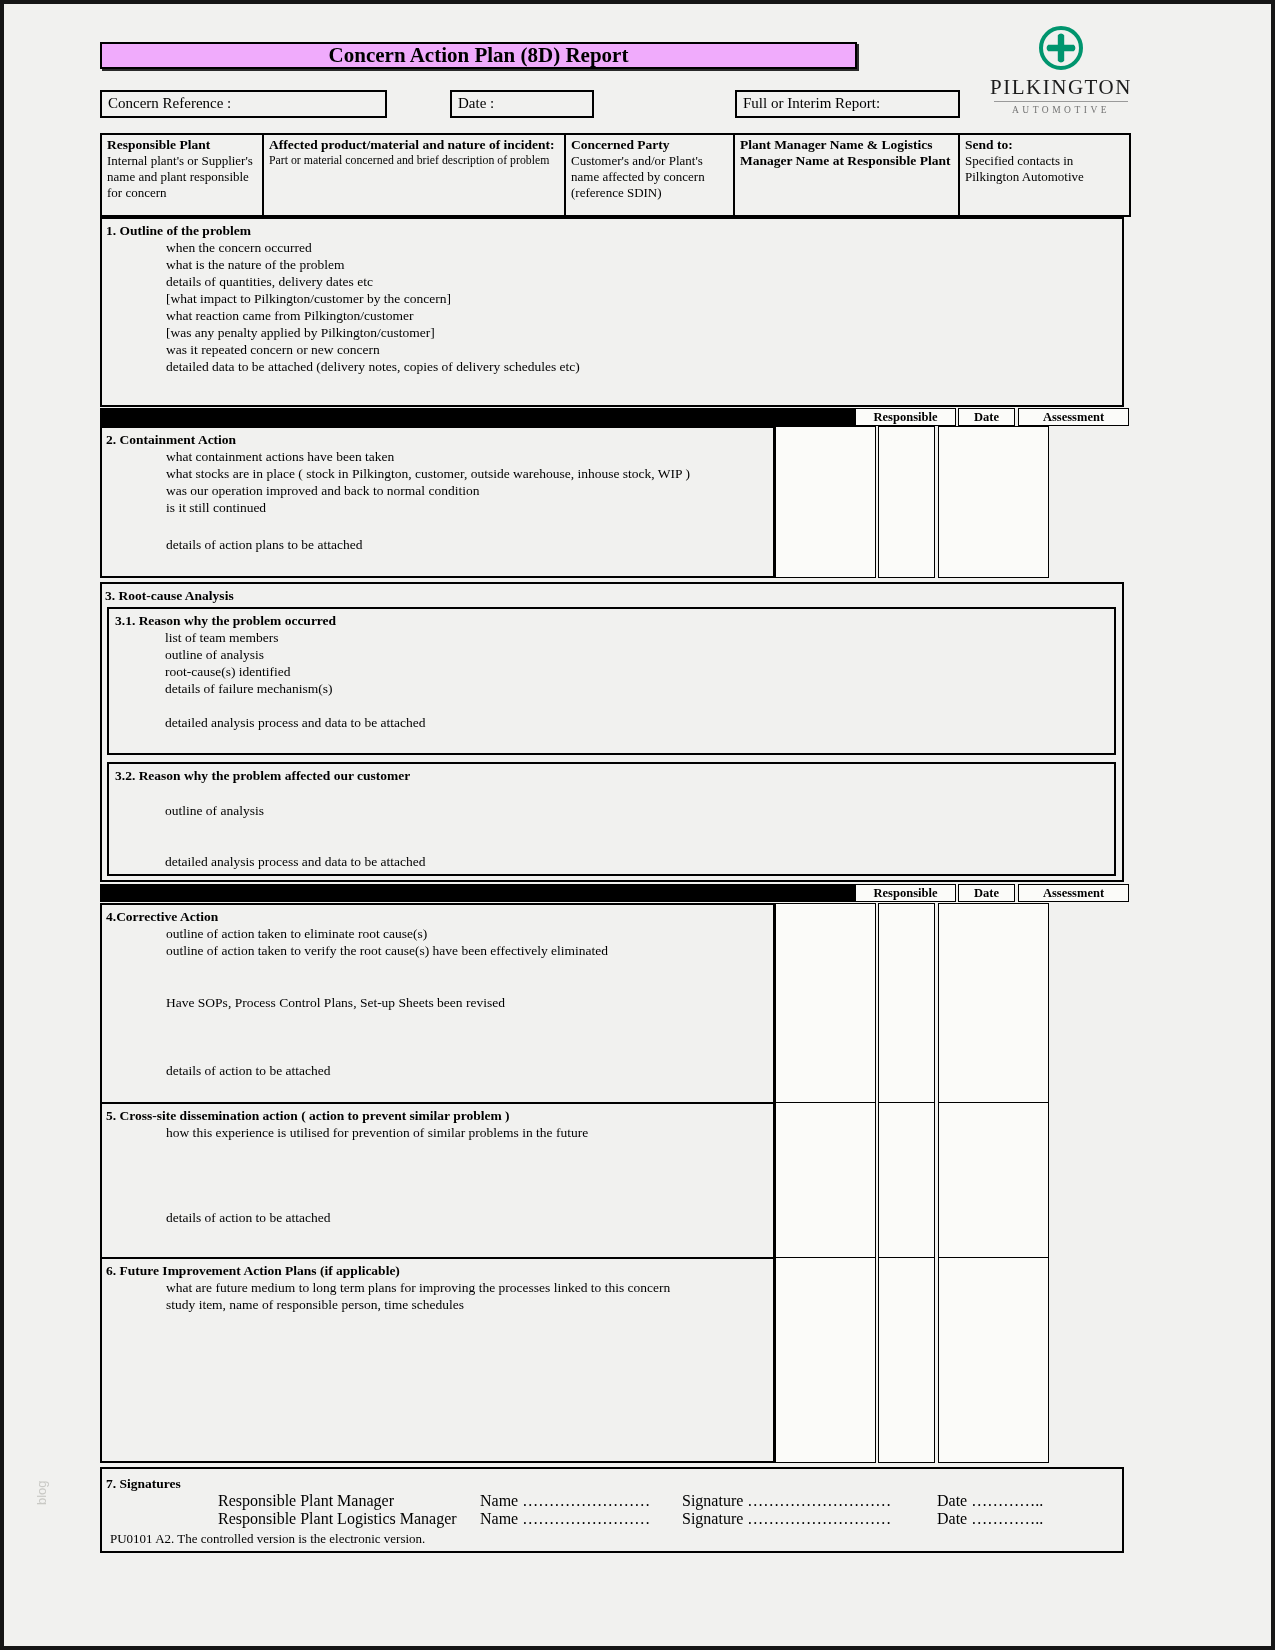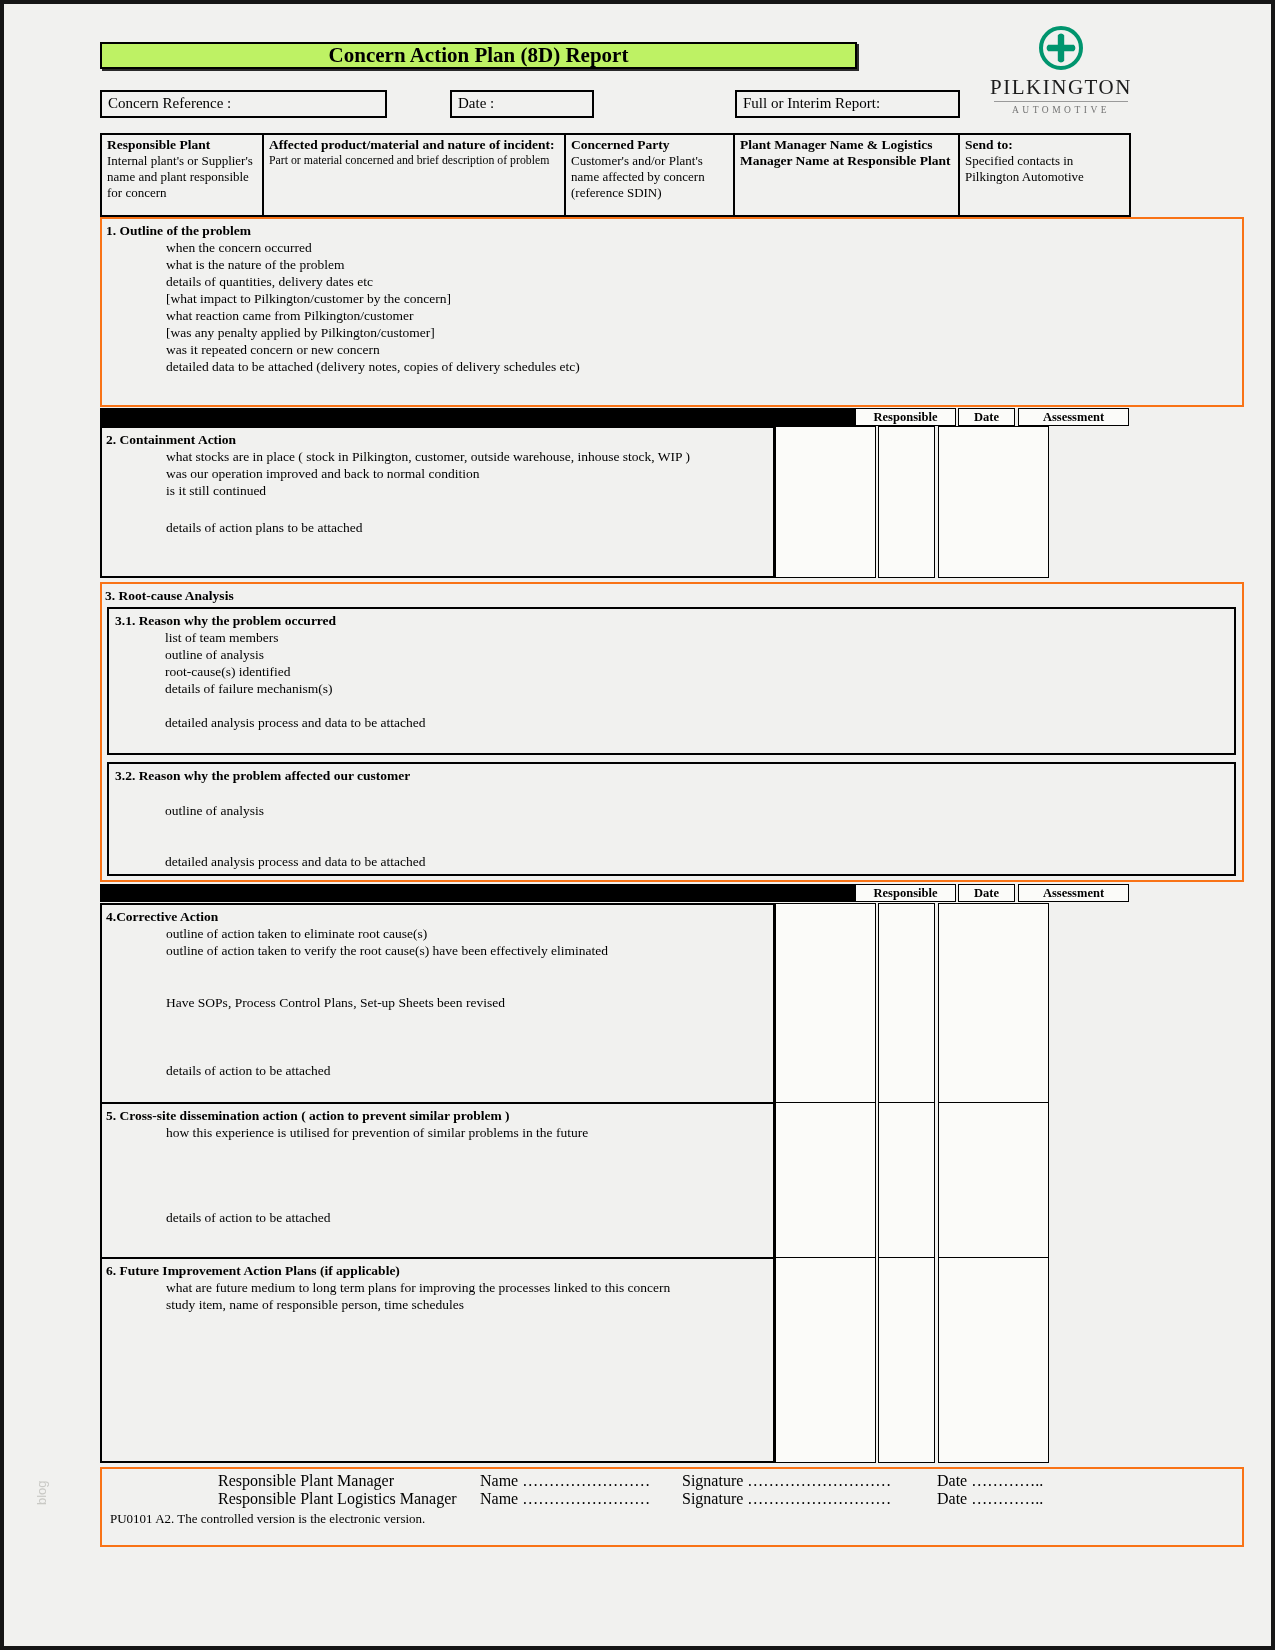--- a/index.html
+++ b/index.html
@@ -25,21 +25,21 @@
   .logo { position:absolute; left:990px; top:24px; width:142px; text-align:center; }
   .logo svg { display:block; margin:0 auto 4px auto; }
   .logo .brand { font-size:21px; letter-spacing:1.5px; color:#1c1c1c; line-height:22px; }
   .logo .rule { border-top:1px solid #9a9a9a; margin:3px 4px 2px 4px; }
   .logo .division { font-size:9.5px; letter-spacing:3.5px; color:#737373; line-height:12px; }
 
   .doc { position:absolute; left:100px; top:42px; width:1033px; }
 
   .title-bar {
     width:757px; height:27px;
-    background:#bef264;
+    background:#f0abfc;
     border:2px solid #000;
     text-align:center;
     font-weight:bold; font-size:21px; line-height:22px;
     box-shadow:2px 2px 0 #2a2a2a;
   }
 
   
   .ref-row { position:relative; height:28px; margin-top:21px; }
   .ref-box {
     position:absolute; top:0; height:28px;
@@ -58,21 +58,21 @@
   .ht-c1 { width:164px; }
   .ht-c2 { width:304px; }
   .ht-c3 { width:171px; }
   .ht-c4 { width:227px; }
   .ht-c5 { width:173px; }
   .ht-title { font-weight:bold; font-size:13.5px; line-height:16px; }
   .ht-desc { font-size:13px; line-height:16px; }
   .ht-c2 .ht-desc { font-size:11.8px; line-height:14px; }
 
   
-  .wide-box { width:1144px; border:2px solid #f97316; }
+  .wide-box { width:1024px; border:2px solid #000000; }
   .sec-title { font-weight:bold; font-size:13.5px; line-height:17px; padding:3px 0 0 4px; }
   .line { font-size:13.5px; line-height:17px; padding-left:64px; }
   .inner-line { font-size:13.5px; line-height:17px; padding-left:56px; }
 
   .s1 { margin-top:0; height:190px; }
 
   .bar-row { display:flex; align-items:stretch; height:18px; }
   .bar-row.first { margin-top:1px; }
   .bar-row.second { margin-top:2px; }
   .black-bar { width:755px; background:#000; }
@@ -190,20 +190,21 @@
   <div class="bar-row first">
     <div class="black-bar"></div>
     <div class="bar-hdr w-resp">Responsible</div>
     <div class="bar-hdr w-date">Date</div>
     <div class="bar-hdr w-assess">Assessment</div>
   </div>
 
   <div class="sec-row row-s2">
     <div class="left-box">
       <div class="sec-title">2. Containment Action</div>
+      <div class="line">what containment actions have been taken</div>
       <div class="line">what stocks are in place ( stock in Pilkington, customer, outside warehouse, inhouse stock, WIP )</div>
       <div class="line">was our operation improved and back to normal condition</div>
       <div class="line">is it still continued</div>
       <div class="line g20">details of action plans to be attached</div>
     </div>
     <div class="cell w-resp"></div>
     <div class="cell w-date"></div>
     <div class="cell w-assess"></div>
   </div>
 
@@ -260,20 +261,21 @@
       <div class="sec-title">6. Future Improvement Action Plans (if applicable)</div>
       <div class="line">what are future medium to long term plans for improving the processes linked to this concern</div>
       <div class="line">study item, name of responsible person, time schedules</div>
     </div>
     <div class="cell w-resp"></div>
     <div class="cell w-date"></div>
     <div class="cell w-assess"></div>
   </div>
 
   <div class="wide-box signatures">
+    <div class="sec-title" style="padding-left:0;">7. Signatures</div>
     <div class="sig-row">
       <div class="sig-role">Responsible Plant Manager</div>
       <div class="sig-name">Name ……………………</div>
       <div class="sig-sig">Signature ………………………</div>
       <div class="sig-date">Date …………..</div>
     </div>
     <div class="sig-row">
       <div class="sig-role">Responsible Plant Logistics Manager</div>
       <div class="sig-name">Name ……………………</div>
       <div class="sig-sig">Signature ………………………</div>

